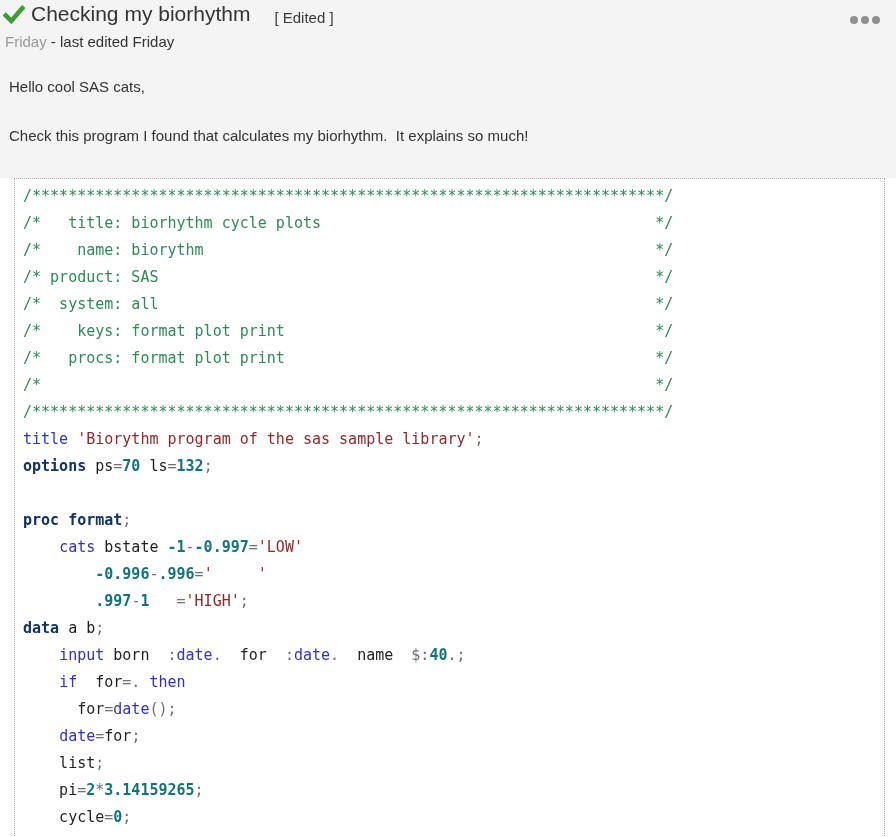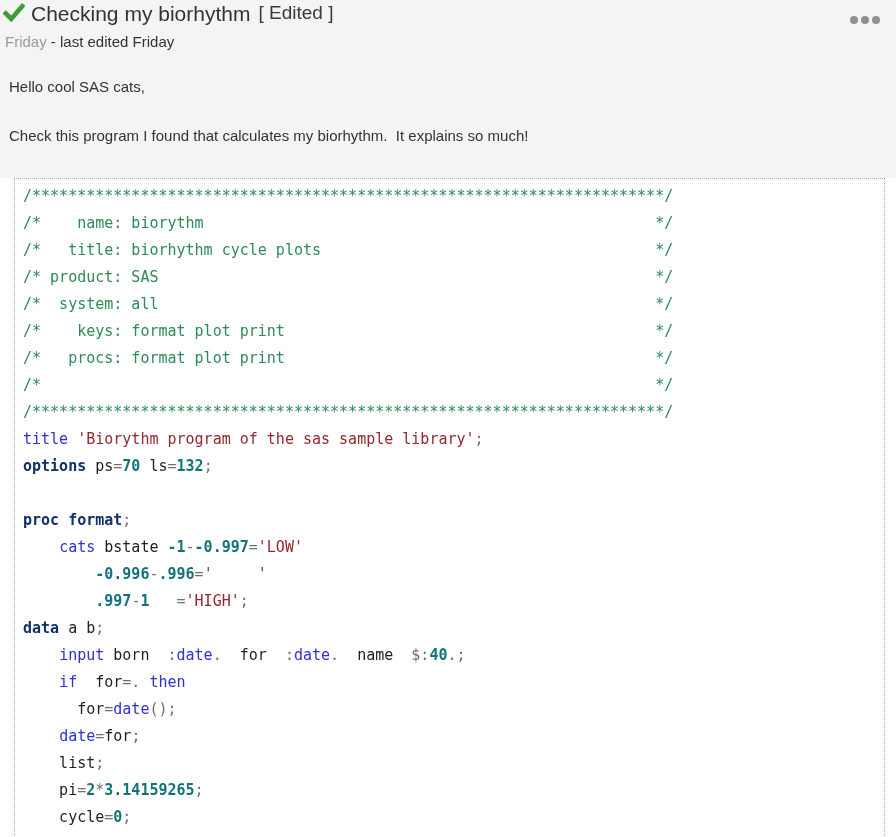--- a/index.html
+++ b/index.html
@@ -8,25 +8,25 @@
     width: 896px; height: 837px; overflow: hidden; position: relative;
     background: #ffffff;
     font-family: "Liberation Sans", sans-serif;
   }
   .header-band {
     position: absolute; top: 0; left: 0; width: 896px; height: 178px;
     background: #f4f4f4;
   }
   .title-row {
     position: absolute; top: 2px; left: 3px;
-    display: flex; align-items: flex-start;
+    display: flex; align-items: flex-end;
   }
   .check-icon { width: 22px; height: 22px; margin-right: 6px; flex: 0 0 auto; }
   .post-title { font-size: 21px; color: #333333; font-weight: 400; }
-  .edited-badge { font-size: 19px; color: #3a3a3a; margin-left: 8px; }
+  .edited-badge { font-size: 15px; color: #3a3a3a; margin-left: 24px; }
   .date-row { position: absolute; top: 33px; left: 5px; font-size: 15px; }
   .date-posted { color: #9a9a9a; }
   .date-edited { color: #333333; }
   .menu-button {
     position: absolute; top: 12px; right: 14px;
     display: flex; gap: 3px; align-items: center; padding: 4px 2px;
     cursor: pointer;
   }
   .menu-dot { width: 8px; height: 8px; border-radius: 50%; background: #8f8f8f; }
   .para {
@@ -71,22 +71,22 @@
     <span class="menu-dot"></span>
     <span class="menu-dot"></span>
   </div>
   <p class="para para-1">Hello cool SAS cats,</p>
   <p class="para para-2">Check this program I found that calculates my biorhythm.  It explains so much!</p>
 </div>
 
 <div class="code-panel">
   <div class="code-inner">
       <div class="code-line"><span class="tok-c">/**********************************************************************/</span></div>
+      <div class="code-line"><span class="tok-c">/*   title: biorhythm cycle plots                                     */</span></div>
       <div class="code-line"><span class="tok-c">/*    name: biorythm                                                  */</span></div>
-      <div class="code-line"><span class="tok-c">/*   title: biorhythm cycle plots                                     */</span></div>
       <div class="code-line"><span class="tok-c">/* product: SAS                                                       */</span></div>
       <div class="code-line"><span class="tok-c">/*  system: all                                                       */</span></div>
       <div class="code-line"><span class="tok-c">/*    keys: format plot print                                         */</span></div>
       <div class="code-line"><span class="tok-c">/*   procs: format plot print                                         */</span></div>
       <div class="code-line"><span class="tok-c">/*                                                                    */</span></div>
       <div class="code-line"><span class="tok-c">/**********************************************************************/</span></div>
       <div class="code-line"><span class="tok-k">title</span><span class="tok-t"> </span><span class="tok-s">'Biorythm program of the sas sample library'</span><span class="tok-p">;</span></div>
       <div class="code-line"><span class="tok-b">options</span><span class="tok-t"> ps</span><span class="tok-p">=</span><span class="tok-n">70</span><span class="tok-t"> ls</span><span class="tok-p">=</span><span class="tok-n">132</span><span class="tok-p">;</span></div>
       <div class="code-line">&nbsp;</div>
       <div class="code-line"><span class="tok-b">proc format</span><span class="tok-p">;</span></div>

